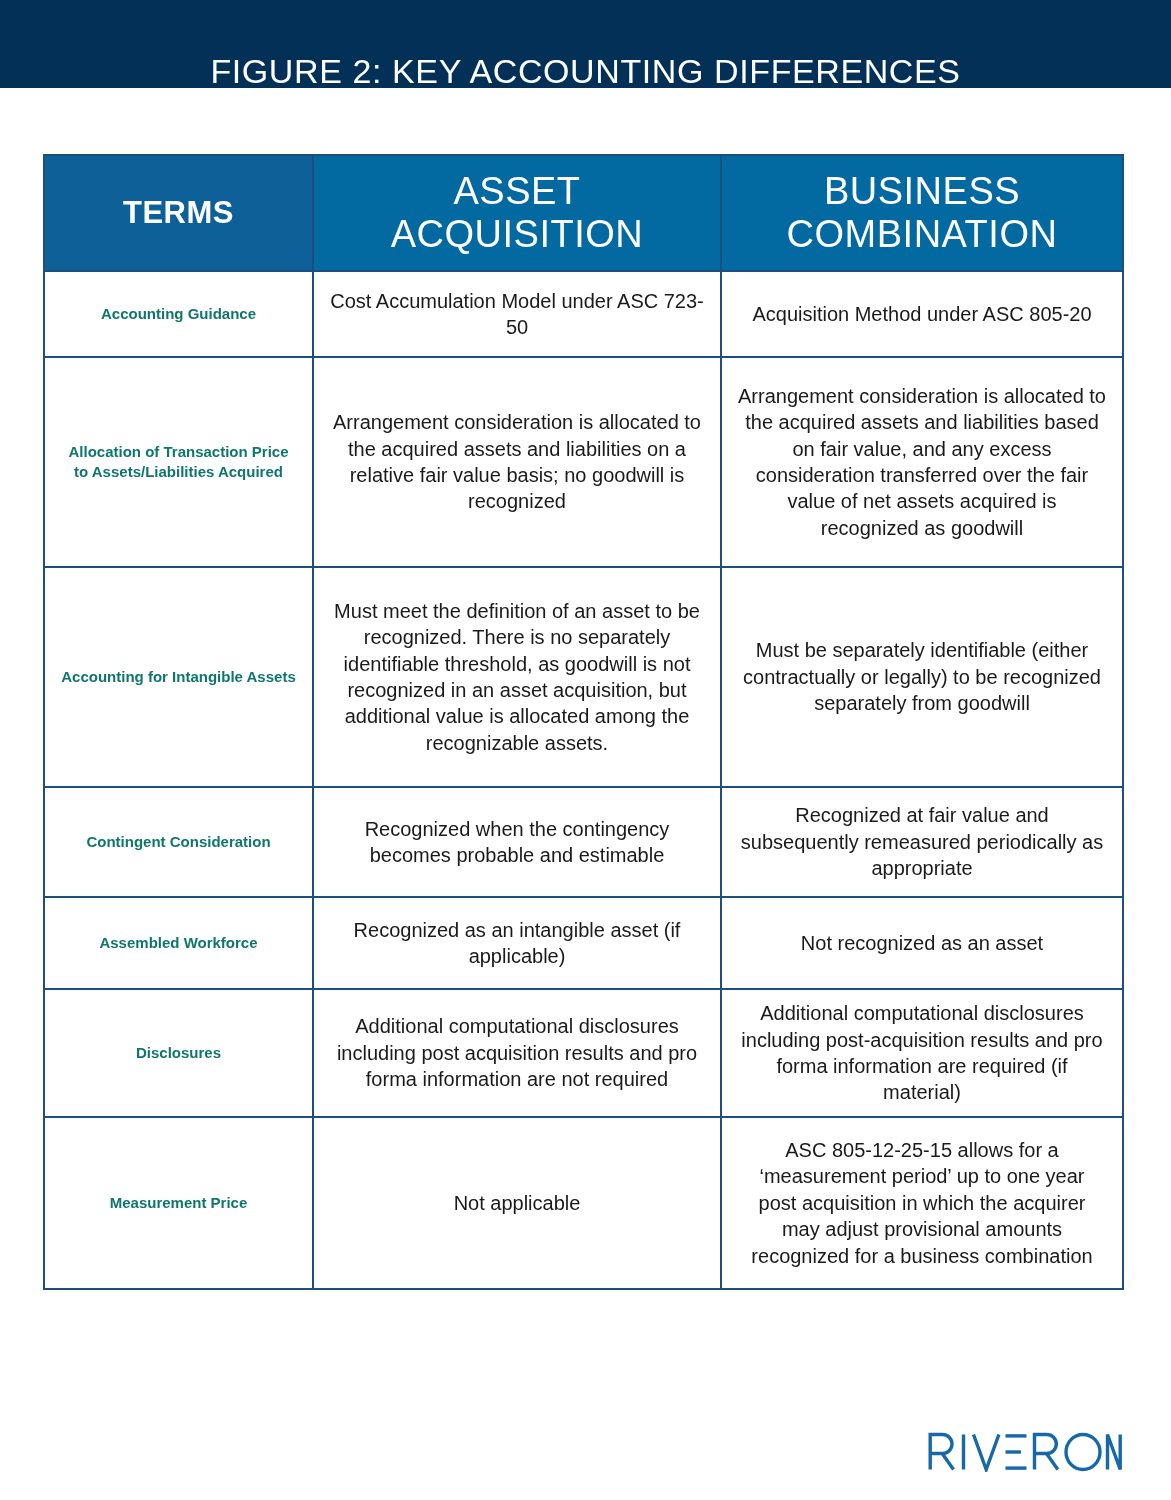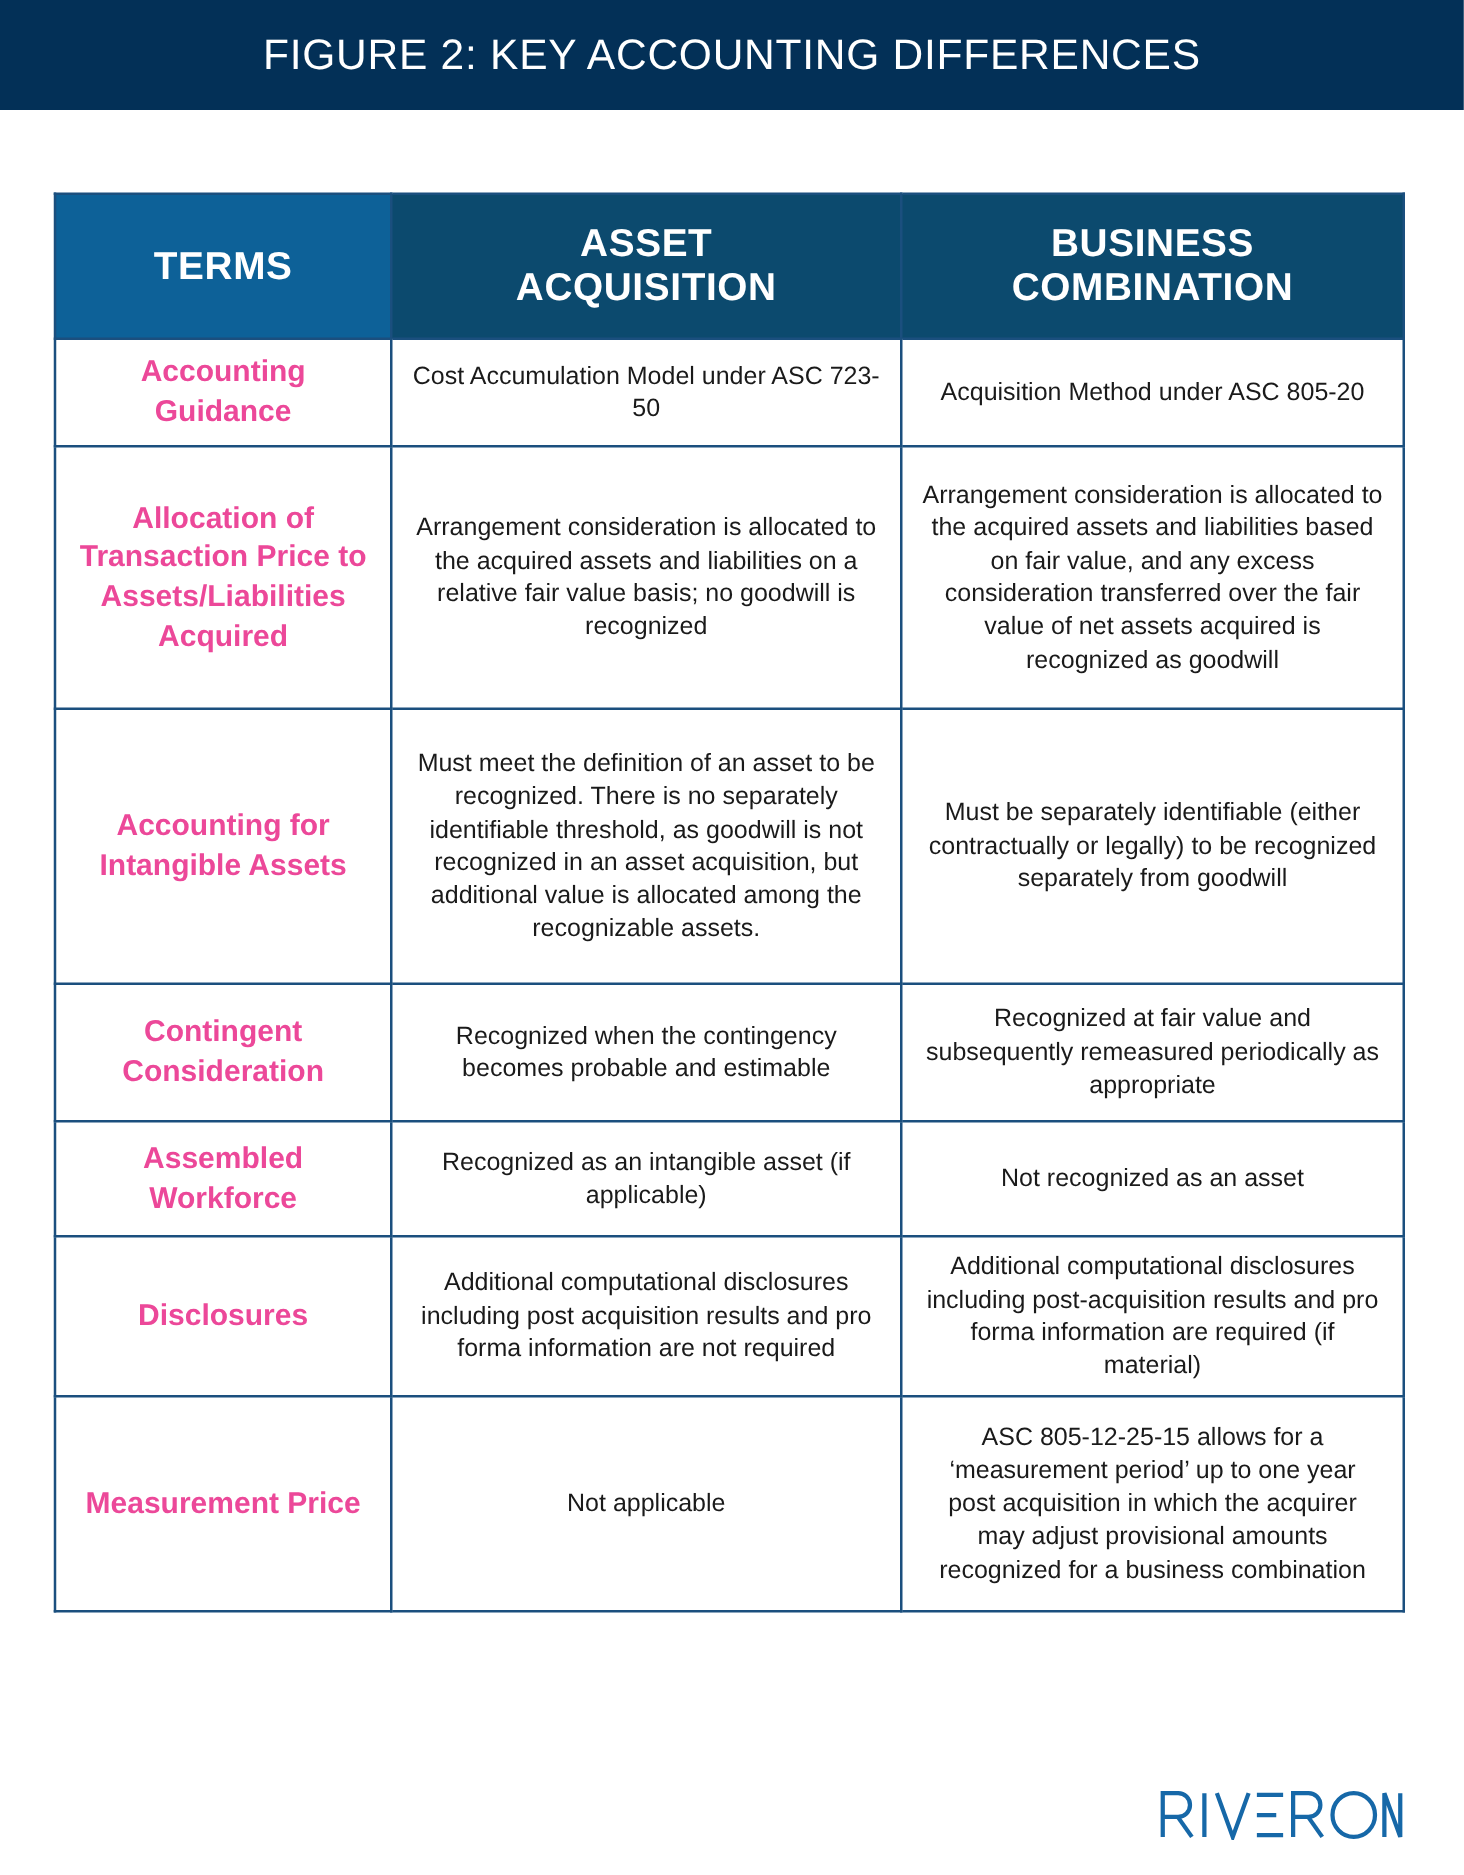--- a/index.html
+++ b/index.html
@@ -18,21 +18,21 @@
 
   
   .title-banner {
     position: absolute;
     left: 0;
     top: 0;
     width: 1171px;
     height: 88px;
     background: #033057;
     display: flex;
-    align-items: center;
+    align-items: flex-end;
     justify-content: center;
   }
   .title-banner .title-text {
     color: #ffffff;
     font-size: 34px;
     font-weight: 400;
     letter-spacing: 0.6px;
     line-height: 1;
     font-family: "Liberation Sans", sans-serif;
     white-space: nowrap;
@@ -67,35 +67,35 @@
   th.head-terms {
     background: #0d6198;
     color: #ffffff;
     font-size: 31px;
     font-weight: 700;
     letter-spacing: 0.5px;
     line-height: 1.12;
     height: 116px;
   }
   th.head-col {
-    background: #0c4a6e;
+    background: #0369a1;
     color: #ffffff;
-    font-size: 31px;
-    font-weight: 700;
+    font-size: 38px;
+    font-weight: 400;
     letter-spacing: 0.5px;
     line-height: 1.12;
     height: 116px;
   }
   th.head-col .l1,
   th.head-col .l2 { display: block; }
 
   
   td.term-cell {
-    color: #ec4899;
-    font-size: 24px;
+    color: #0f766e;
+    font-size: 15px;
     font-weight: 700;
     line-height: 1.32;
   }
   td.body-cell {
     color: #1a1a1a;
     font-size: 20px;
     font-weight: 400;
     line-height: 1.32;
   }
 

